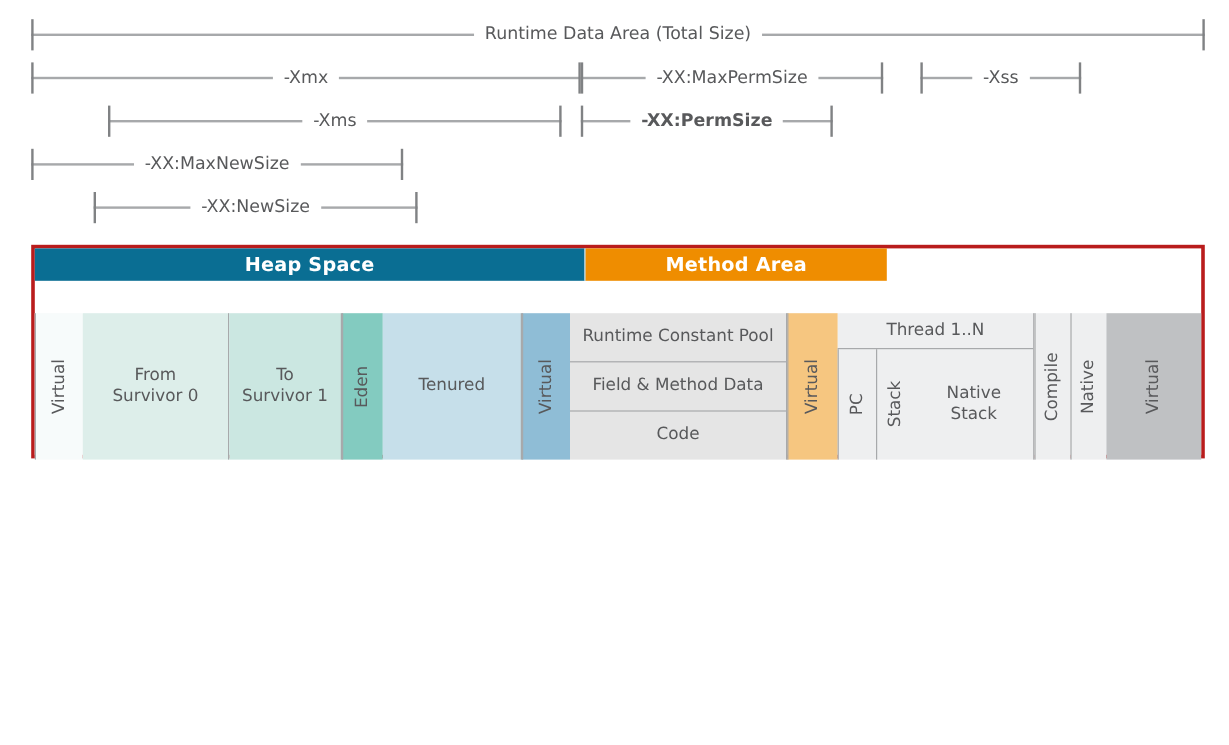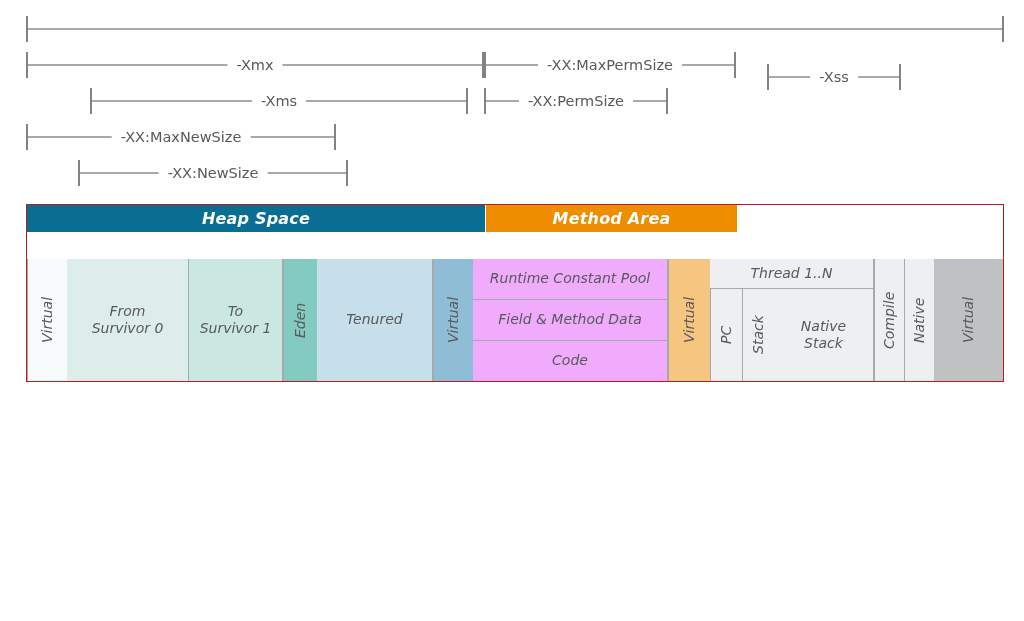--- a/index.html
+++ b/index.html
@@ -32,23 +32,22 @@
     color: #58595b;
     white-space: nowrap;
     line-height: 1;
   }
 
   
   #diagram {
     position: absolute;
     left: 26px; top: 204px;
     width: 978px; height: 178px;
-    border: 1px solid #b91c1c;
+    border: 3px solid #b91c1c;
     background: #ffffff;
-    font-style: italic;
   }
   .band { position: absolute; left: 0; right: 0; display: flex; }
   .band.r1 { top: 0; height: 27px; }
   .band.r2 { top: 27px; height: 27px; }
   .band.r3 { top: 54px; height: 122px; }
 
   .hdr {
     display: flex; align-items: center; justify-content: center;
     color: #ffffff; font-weight: bold; font-size: 16px;
     letter-spacing: .2px;
@@ -80,46 +79,47 @@
 </head>
 <body>
 
 <div id="root">
 
   <div id="rulers">
       <div class="ruler" style="left: 26px; top: 16px; width: 978px;">
         <div class="line"></div>
         <div class="tick l"></div>
         <div class="tick r"></div>
+        <div class="lbl">Runtime Data Area (Total Size)</div>
       </div>
       <div class="ruler" style="left: 26px; top: 52px; width: 458px;">
         <div class="line"></div>
         <div class="tick l"></div>
         <div class="tick r"></div>
         <div class="lbl">-Xmx</div>
       </div>
       <div class="ruler" style="left: 484px; top: 52px; width: 252px;">
         <div class="line"></div>
         <div class="tick l"></div>
         <div class="tick r"></div>
         <div class="lbl">-XX:MaxPermSize</div>
       </div>
-      <div class="ruler" style="left: 767px; top: 64px; width: 134px;">
+      <div class="ruler" style="left: 767px; top: 52px; width: 134px;">
         <div class="line"></div>
         <div class="tick l"></div>
         <div class="tick r"></div>
         <div class="lbl">-Xss</div>
       </div>
       <div class="ruler" style="left: 66px; top: 88px; width: 378px; margin-left: 24px;">
         <div class="line"></div>
         <div class="tick l"></div>
         <div class="tick r"></div>
         <div class="lbl">-Xms</div>
       </div>
-      <div class="ruler" style="left: 484px; top: 88px; width: 184px;">
+      <div class="ruler" style="left: 484px; top: 88px; width: 210px; font-weight: bold;">
         <div class="line"></div>
         <div class="tick l"></div>
         <div class="tick r"></div>
         <div class="lbl">-XX:PermSize</div>
       </div>
       <div class="ruler" style="left: 26px; top: 124px; width: 310px;">
         <div class="line"></div>
         <div class="tick l"></div>
         <div class="tick r"></div>
         <div class="lbl">-XX:MaxNewSize</div>
@@ -144,21 +144,21 @@
 
       <div class="cell vert" style="width:40px;background:#f7fbfb">Virtual</div>
       <div class="cell" style="width:122px;background:#ddeeea;white-space:pre-line">From
 Survivor 0</div>
       <div class="cell" style="width:94px;background:#cbe7e1;white-space:pre-line">To
 Survivor 1</div>
       <div class="cell vert" style="width:34px;background:#83cbc0">Eden</div>
       <div class="cell" style="width:116px;background:#c6dfea">Tenured</div>
       <div class="cell vert" style="width:40px;background:#8fbdd6">Virtual</div>
 
-      <div class="stack-col edge-r" style="width:195px;background:#f0abfc">
+      <div class="stack-col edge-r" style="width:181px;background:#e5e5e5">
         <div class="cell" style="flex:1">Runtime Constant Pool</div>
         <div class="cell" style="flex:1">Field &amp; Method Data</div>
         <div class="cell" style="flex:1">Code</div>
       </div>
       <div class="cell vert" style="width:42px;background:#f6c680">Virtual</div>
 
       <div class="stack-col edge-r" style="width:164px;background:#eeeff0">
         <div class="cell" style="height:30px">Thread 1..N</div>
         <div style="flex:1;display:flex">
           <div class="cell vert" style="width:32px">PC</div>

